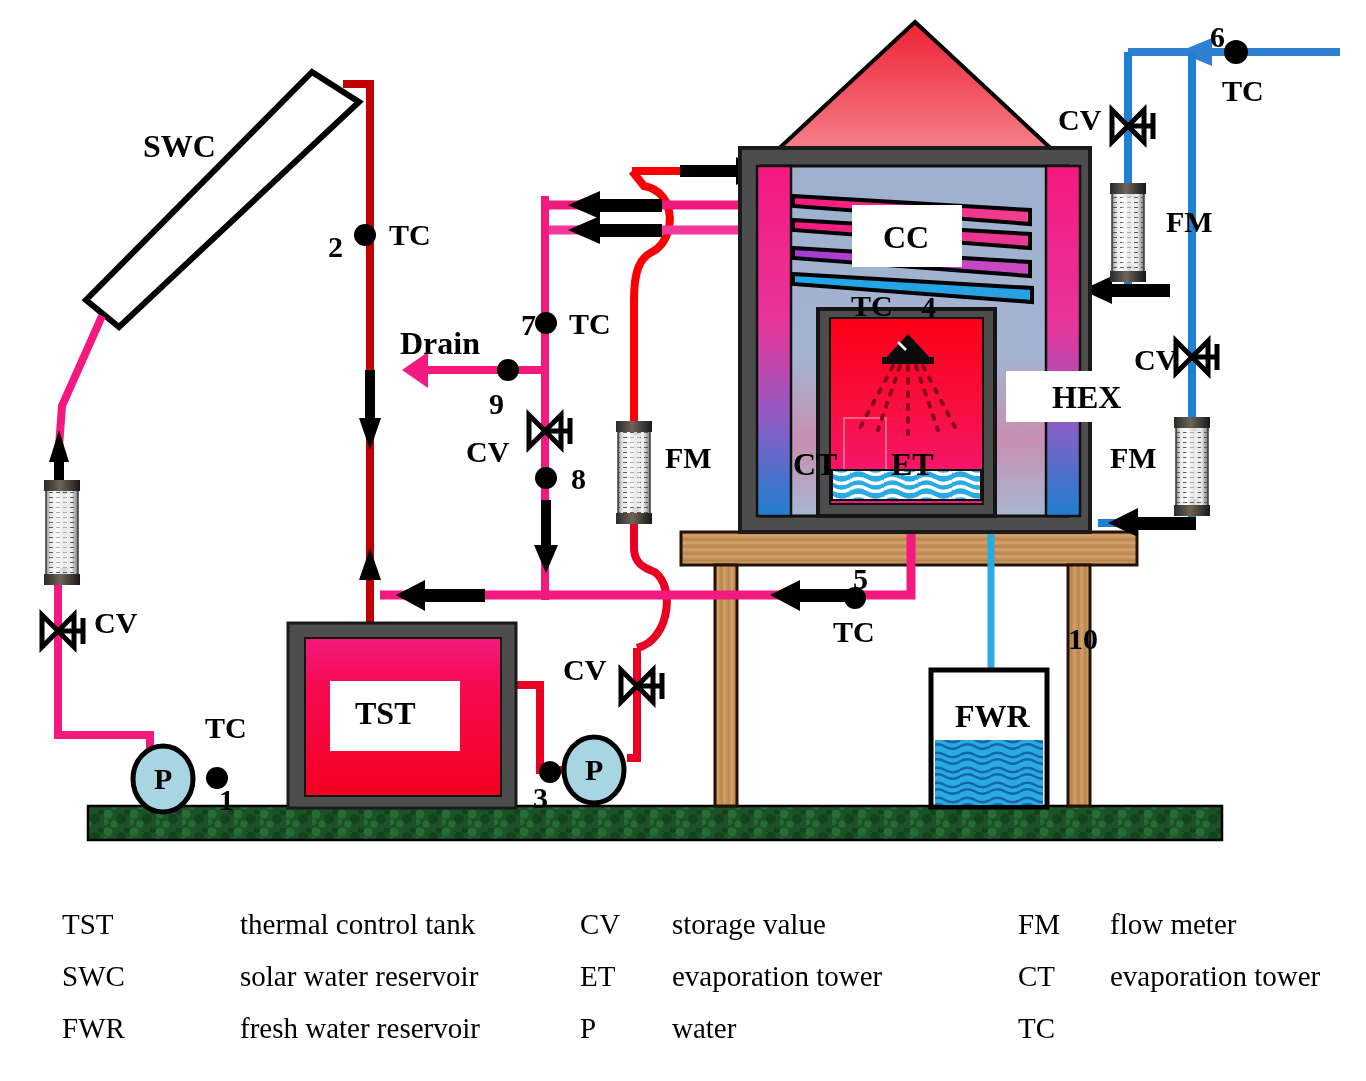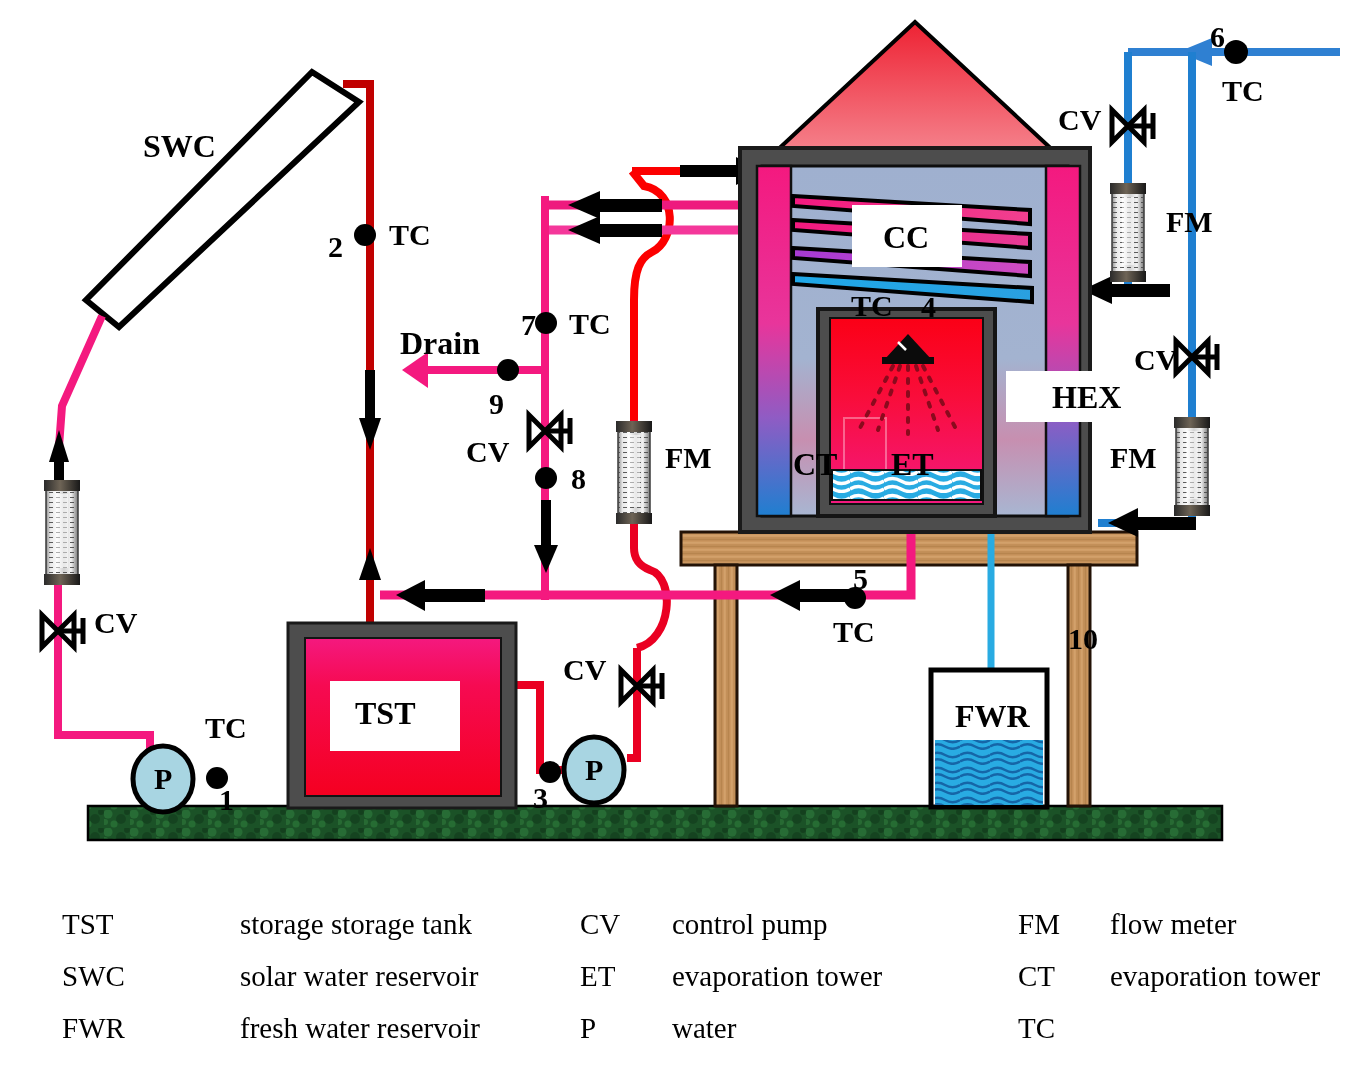--- a/index.html
+++ b/index.html
@@ -397,23 +397,23 @@
 <div class="lbl lbl-md" style="left:1210px;top:22px;">6</div>
 <div class="lbl lbl-md" style="left:521px;top:310px;">7</div>
 <div class="lbl lbl-md" style="left:571px;top:464px;">8</div>
 <div class="lbl lbl-md" style="left:489px;top:389px;">9</div>
 <div class="lbl lbl-md" style="left:1068px;top:598px;margin-top:26px;">10</div>
 
 <div id="legend">
 
   <div class="lg-row" style="top:18px;">
     <span class="lg-abbr c1a">TST</span>
-    <span class="lg-desc c1d">storage storage tank</span>
+    <span class="lg-desc c1d">thermal control tank</span>
     <span class="lg-abbr c2a">CV</span>
-    <span class="lg-desc c2d">control pump</span>
+    <span class="lg-desc c2d">storage value</span>
     <span class="lg-abbr c3a">FM</span>
     <span class="lg-desc c3d">flow meter</span>
   </div>
 
   <div class="lg-row" style="top:70px;">
     <span class="lg-abbr c1a">SWC</span>
     <span class="lg-desc c1d">solar water reservoir</span>
     <span class="lg-abbr c2a">ET</span>
     <span class="lg-desc c2d">evaporation tower</span>
     <span class="lg-abbr c3a">CT</span>

